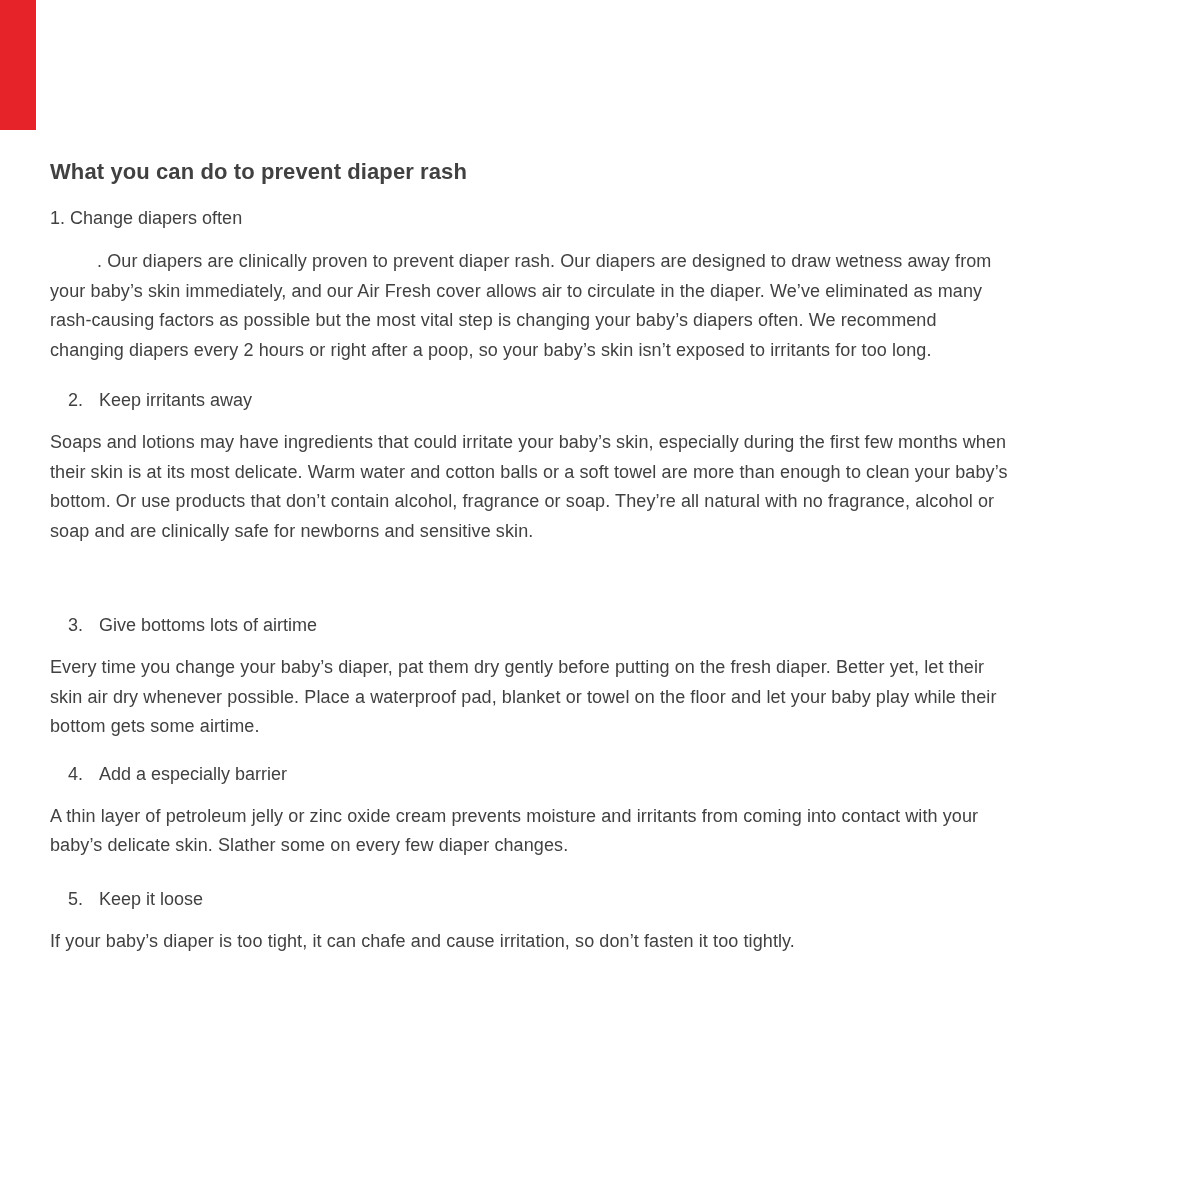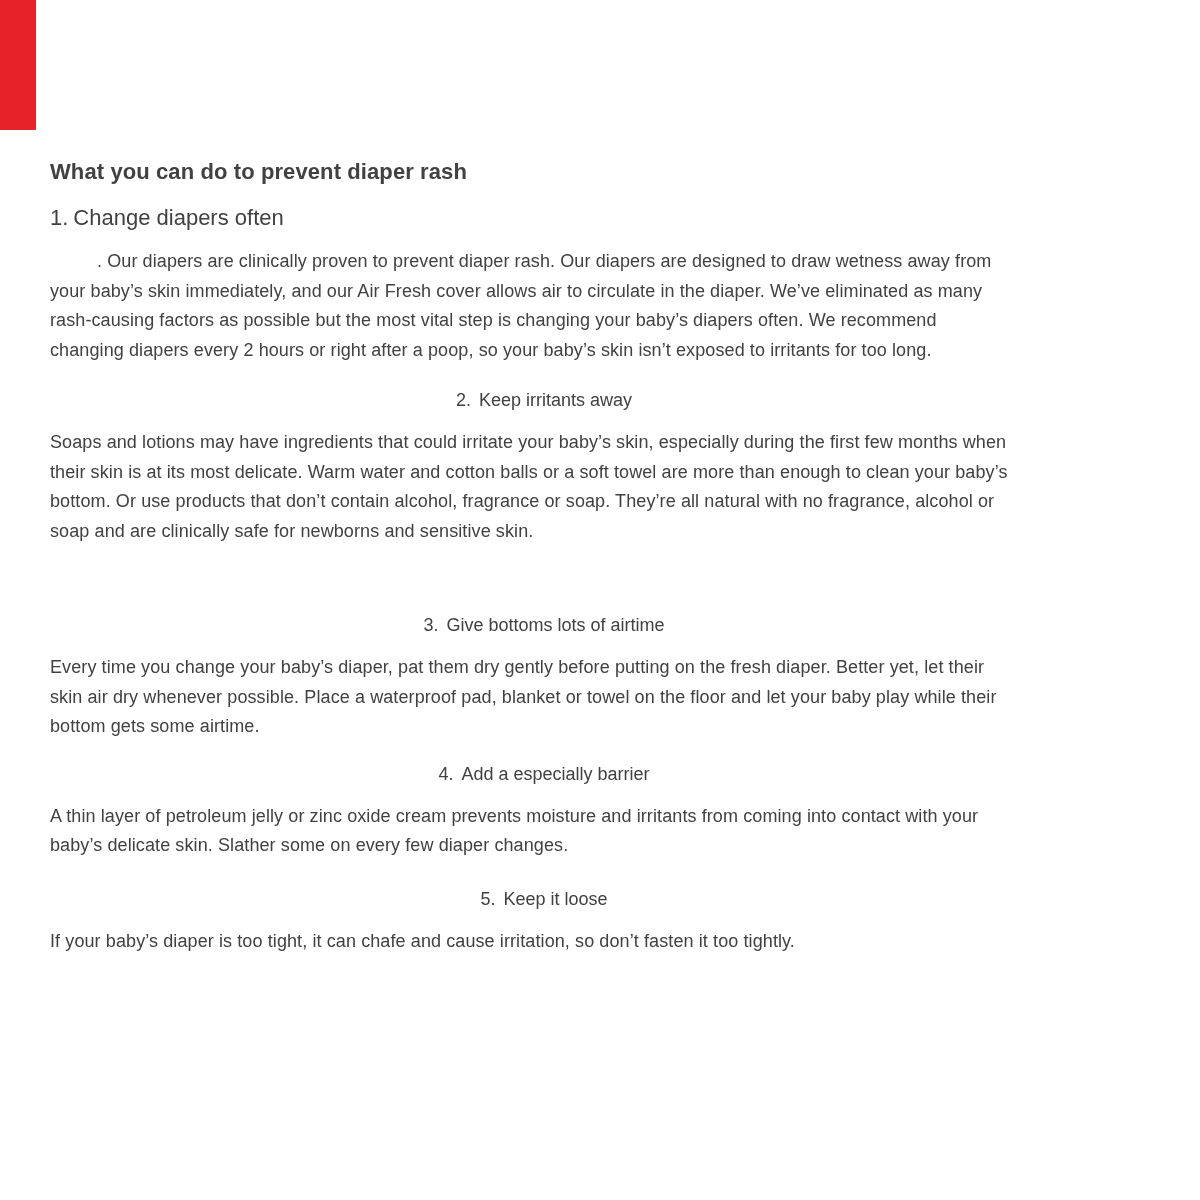--- a/index.html
+++ b/index.html
@@ -22,40 +22,39 @@
   }
   .doc-heading{
     margin:161px 0 24px 0;
     font-size:22px;
     line-height:22px;
     font-weight:600;
     letter-spacing:0.1px;
   }
   .intro-item{
     margin:0 0 18px 0;
-    font-size:22px;
+    font-size:18px;
     line-height:22px;
   }
   .intro-item .num{margin-right:5px;}
   .para{
     margin:0;
     font-size:18px;
     line-height:29.5px;
     letter-spacing:0.1px;
   }
   .para-intro{
     text-indent:47px;
     margin-bottom:24px;
   }
   .list-row{
     margin:12px 0 17px 0;
     font-size:18px;
     line-height:22px;
     padding-left:18px;
-    text-align:center;
   }
   .list-row .num{
     display:inline-block;
     width:31px;
   }
   .section-para{margin-bottom:21px;}
   .s2 .section-para{margin-bottom:68px;}
   .s4 .section-para{margin-bottom:27px;}
   .s5 .section-para{margin-bottom:16px;max-width:845px;}
 </style>

